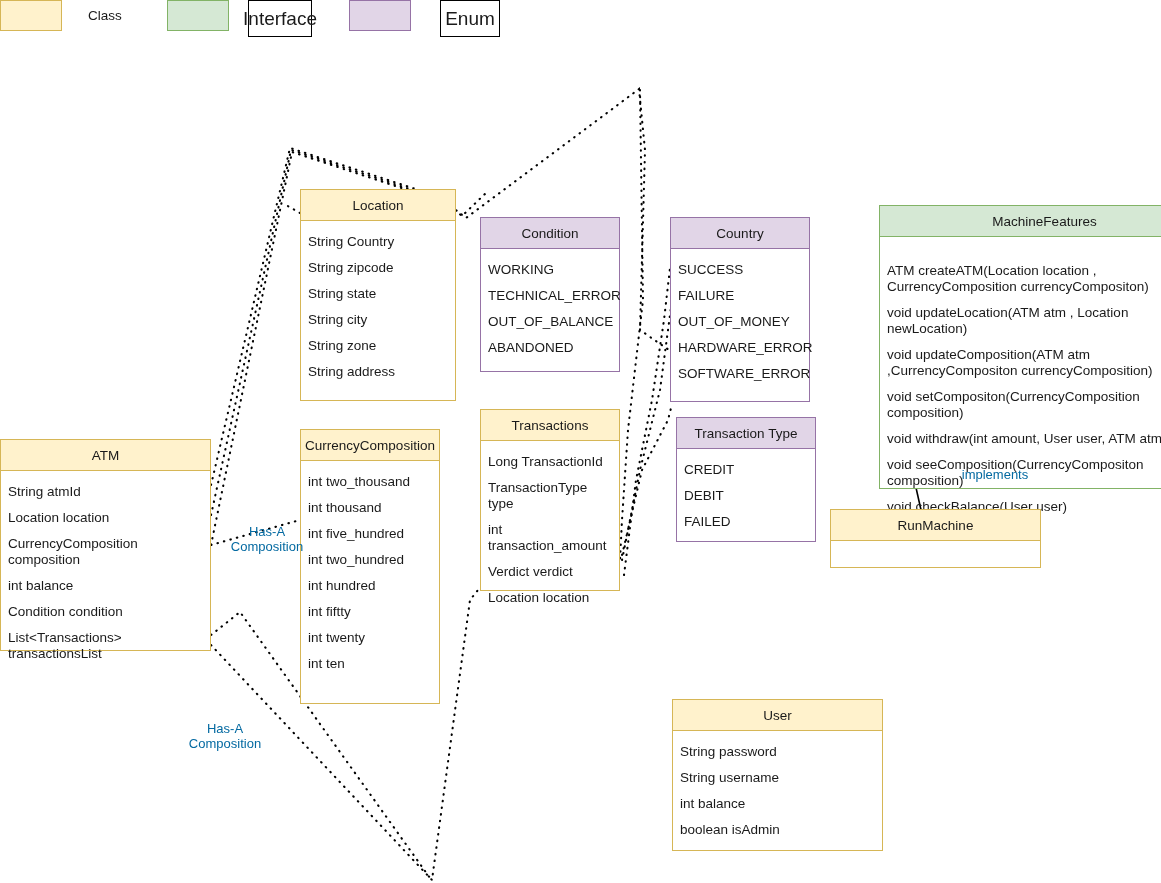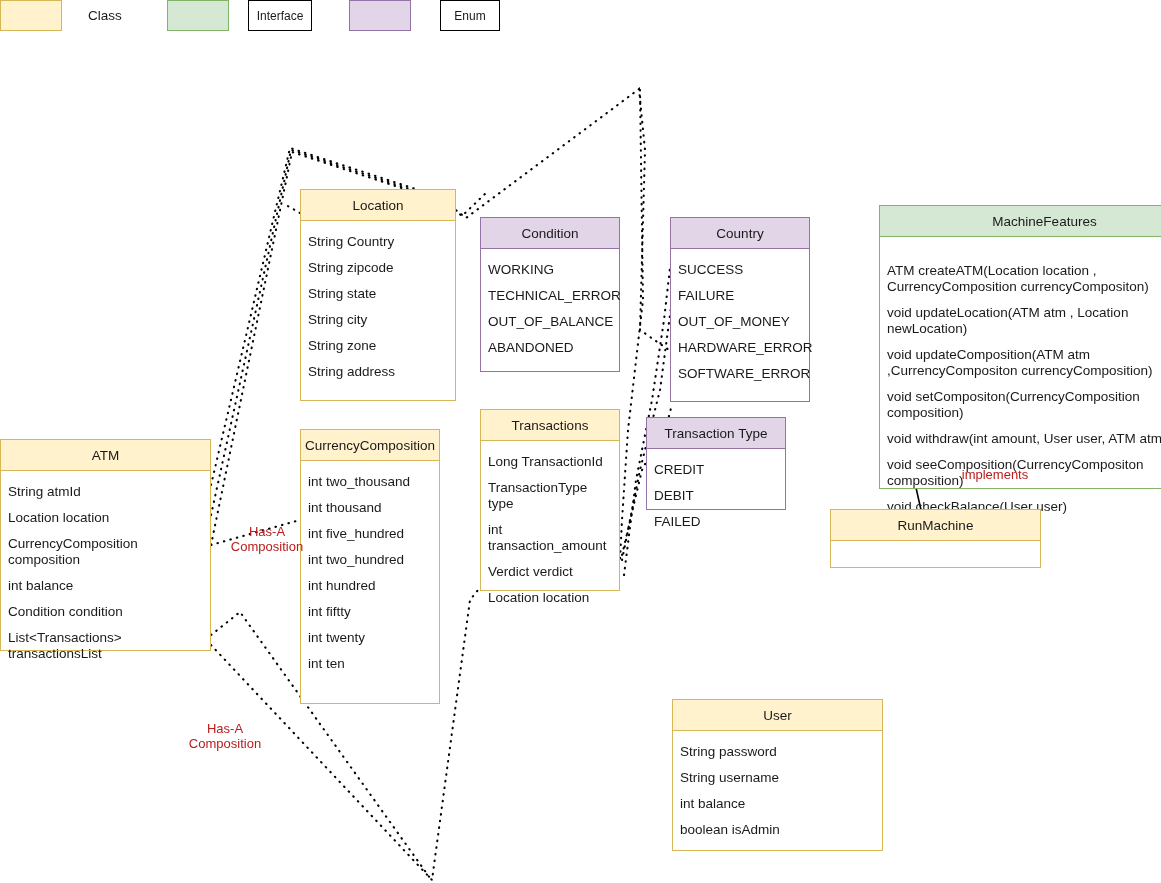--- a/index.html
+++ b/index.html
@@ -3,40 +3,40 @@
 <meta charset="utf-8">
 <style>
   html,body{margin:0;padding:0;background:#ffffff;}
   body{width:1161px;height:883px;position:relative;overflow:hidden;
        font-family:"Liberation Sans","DejaVu Sans",sans-serif;color:#1a1a1a;}
   #canvas{position:absolute;left:0;top:0;width:1161px;height:883px;}
   svg.wires{position:absolute;left:0;top:0;width:1161px;height:883px;pointer-events:none;}
 
   
   .legend-swatch{position:absolute;height:31px;box-sizing:border-box;border-width:1px;border-style:solid;}
-  .legend-labelbox{position:absolute;height:31px;box-sizing:border-box;border:1px solid #000;
-      background:#fff;display:flex;align-items:center;justify-content:center;font-size:12px;}
+  .legend-labelbox{position:absolute;height:37px;box-sizing:border-box;border:1px solid #000;
+      background:#fff;display:flex;align-items:center;justify-content:center;font-size:19px;}
   .legend-text{position:absolute;font-size:13.5px;display:flex;align-items:center;height:31px;}
 
   
   .uml{position:absolute;box-sizing:border-box;border-width:1px;border-style:solid;background:#ffffff;}
   .uml .hdr{box-sizing:border-box;height:31px;display:flex;align-items:center;justify-content:center;
       font-size:13.5px;border-bottom-width:1px;border-bottom-style:solid;}
   .uml .body{padding:9px 7px 9px 7px;}
   .uml .row{font-size:13.5px;line-height:16px;padding:4px 0 6px 0;white-space:normal;}
   .uml .row.empty{height:20px;padding:0;}
 
   .t-class{border-color:#d6b656;}
   .t-class .hdr{background:#fff2cc;border-bottom-color:#d6b656;}
   .t-enum{border-color:#9673a6;margin-top:28px;}
   .t-enum .hdr{background:#e1d5e7;border-bottom-color:#9673a6;}
   .t-iface{border-color:#82b366;}
   .t-iface .hdr{background:#d5e8d4;border-bottom-color:#82b366;}
 
-  .edge-label{position:absolute;font-size:13px;line-height:15px;text-align:center;color:#b91c1c;}
+  .edge-label{position:absolute;font-size:13px;line-height:15px;text-align:center;color:#0369a1;}
 </style>
 </head>
 <body>
 
 <div id="canvas">
 
   <svg class="wires" viewBox="0 0 1161 883" xmlns="http://www.w3.org/2000/svg">
     <g fill="none" stroke="#000000" stroke-width="2.1" stroke-linecap="round" stroke-dasharray="0.5 6.2">
 
       <path d="M 211,485 L 290,148 L 437,196"></path>
@@ -153,21 +153,21 @@
     <div class="hdr">Transactions</div>
     <div class="body">
       <div class="row">Long TransactionId</div>
       <div class="row">TransactionType type</div>
       <div class="row">int transaction_amount</div>
       <div class="row">Verdict verdict</div>
       <div class="row">Location location</div>
     </div>
   </div>
 
-  <div class="uml t-enum" style="left:646px;top:389px;width:140px;height:93px;">
+  <div class="uml t-enum" style="left:676px;top:389px;width:140px;height:125px;">
     <div class="hdr">Transaction Type</div>
     <div class="body">
       <div class="row">CREDIT</div>
       <div class="row">DEBIT</div>
       <div class="row">FAILED</div>
     </div>
   </div>
 
   <div class="uml t-class" style="left:830px;top:509px;width:211px;height:59px;">
     <div class="hdr">RunMachine</div>

